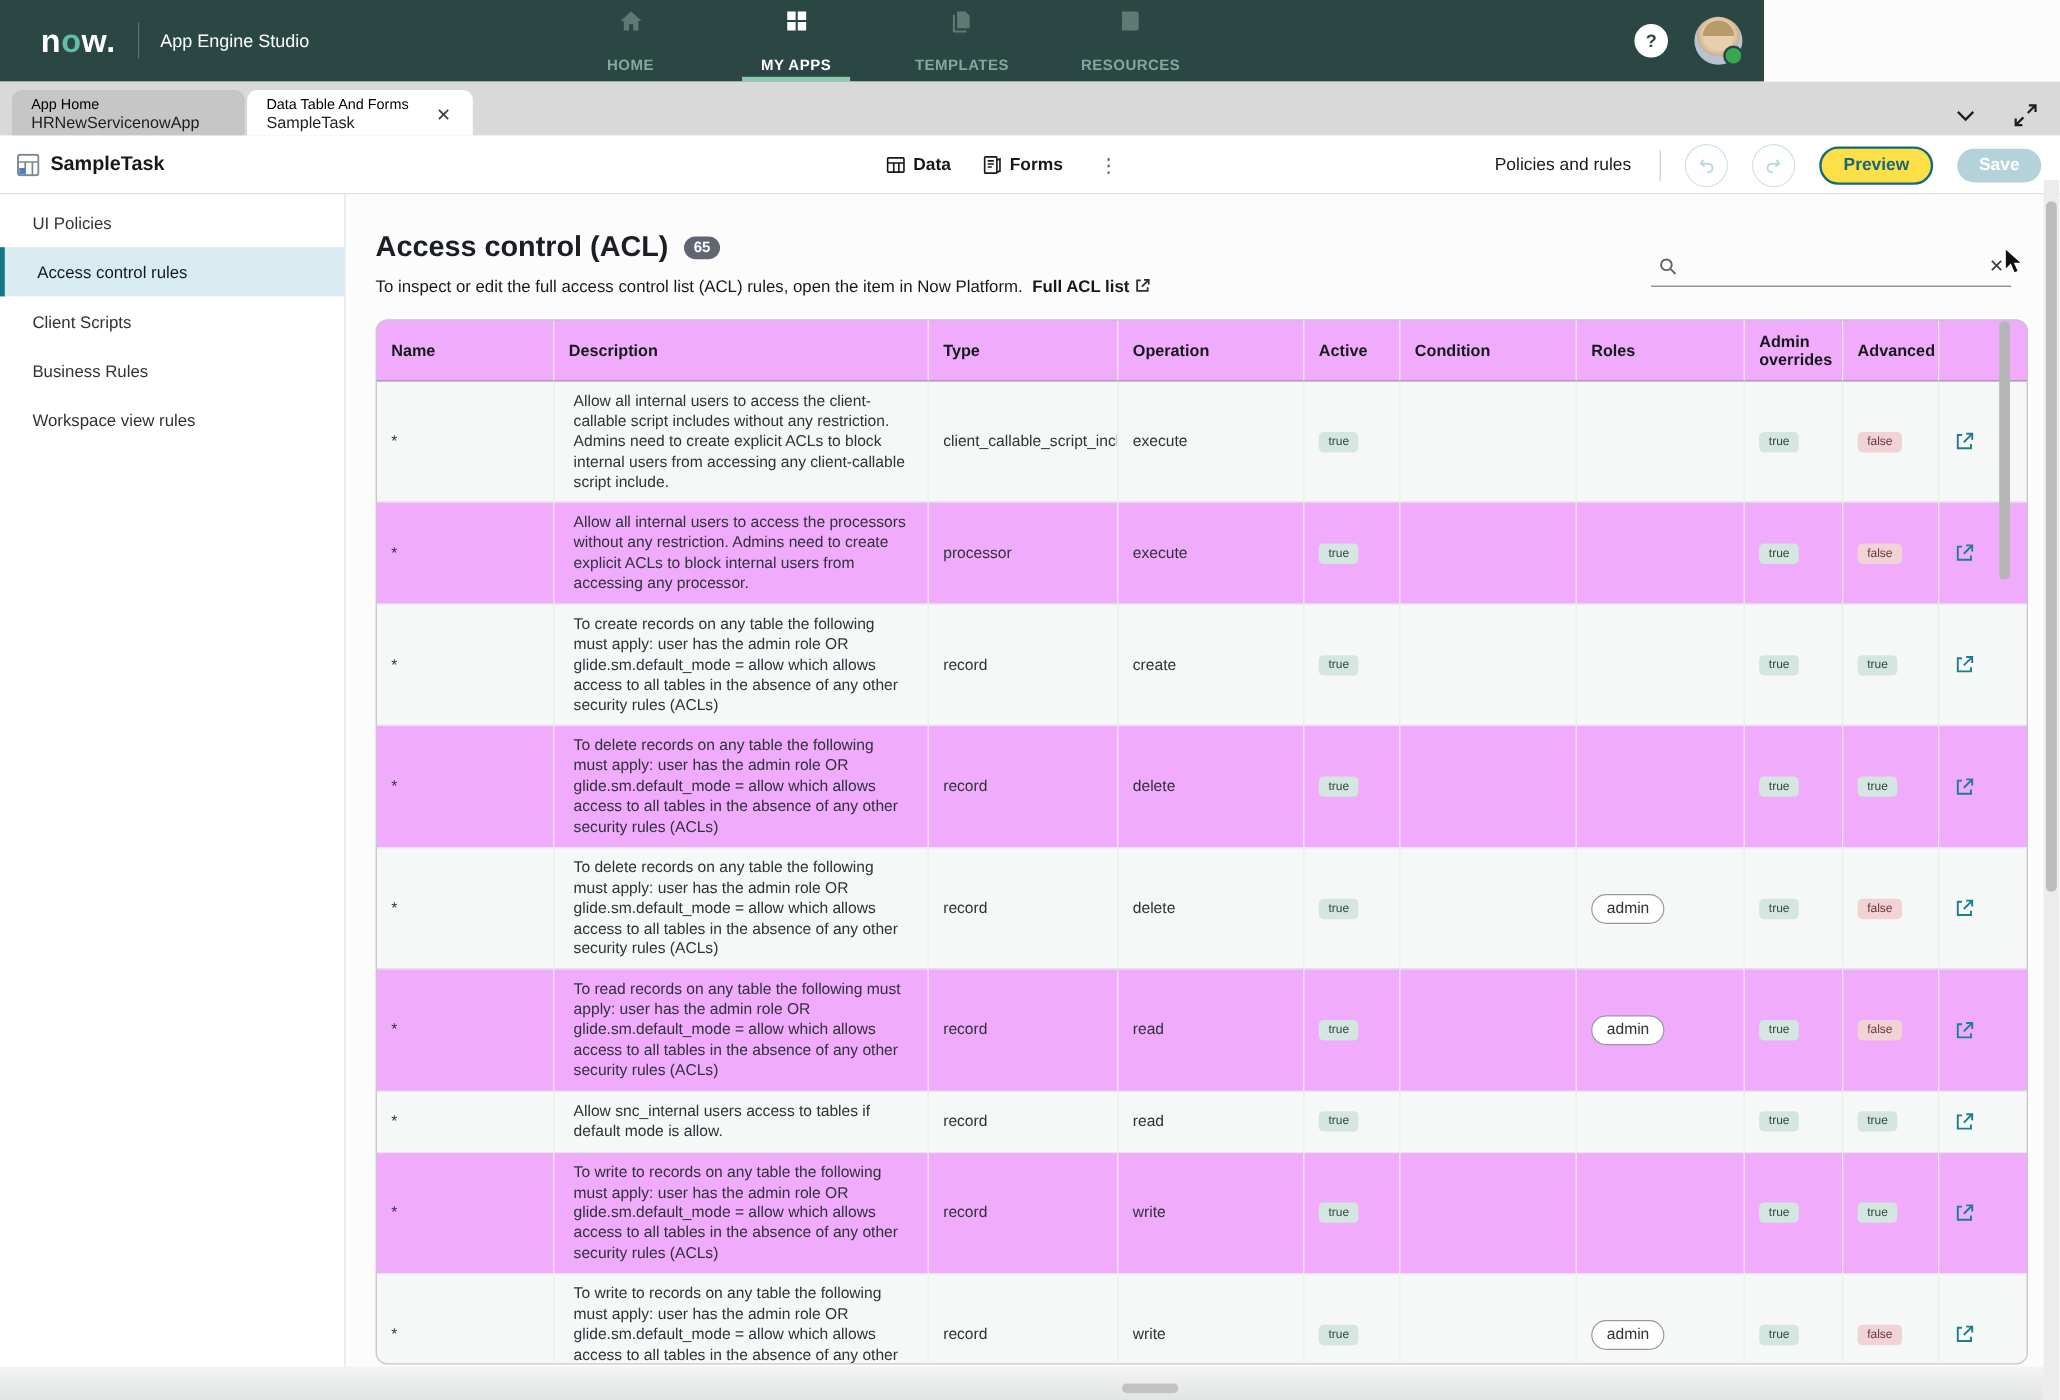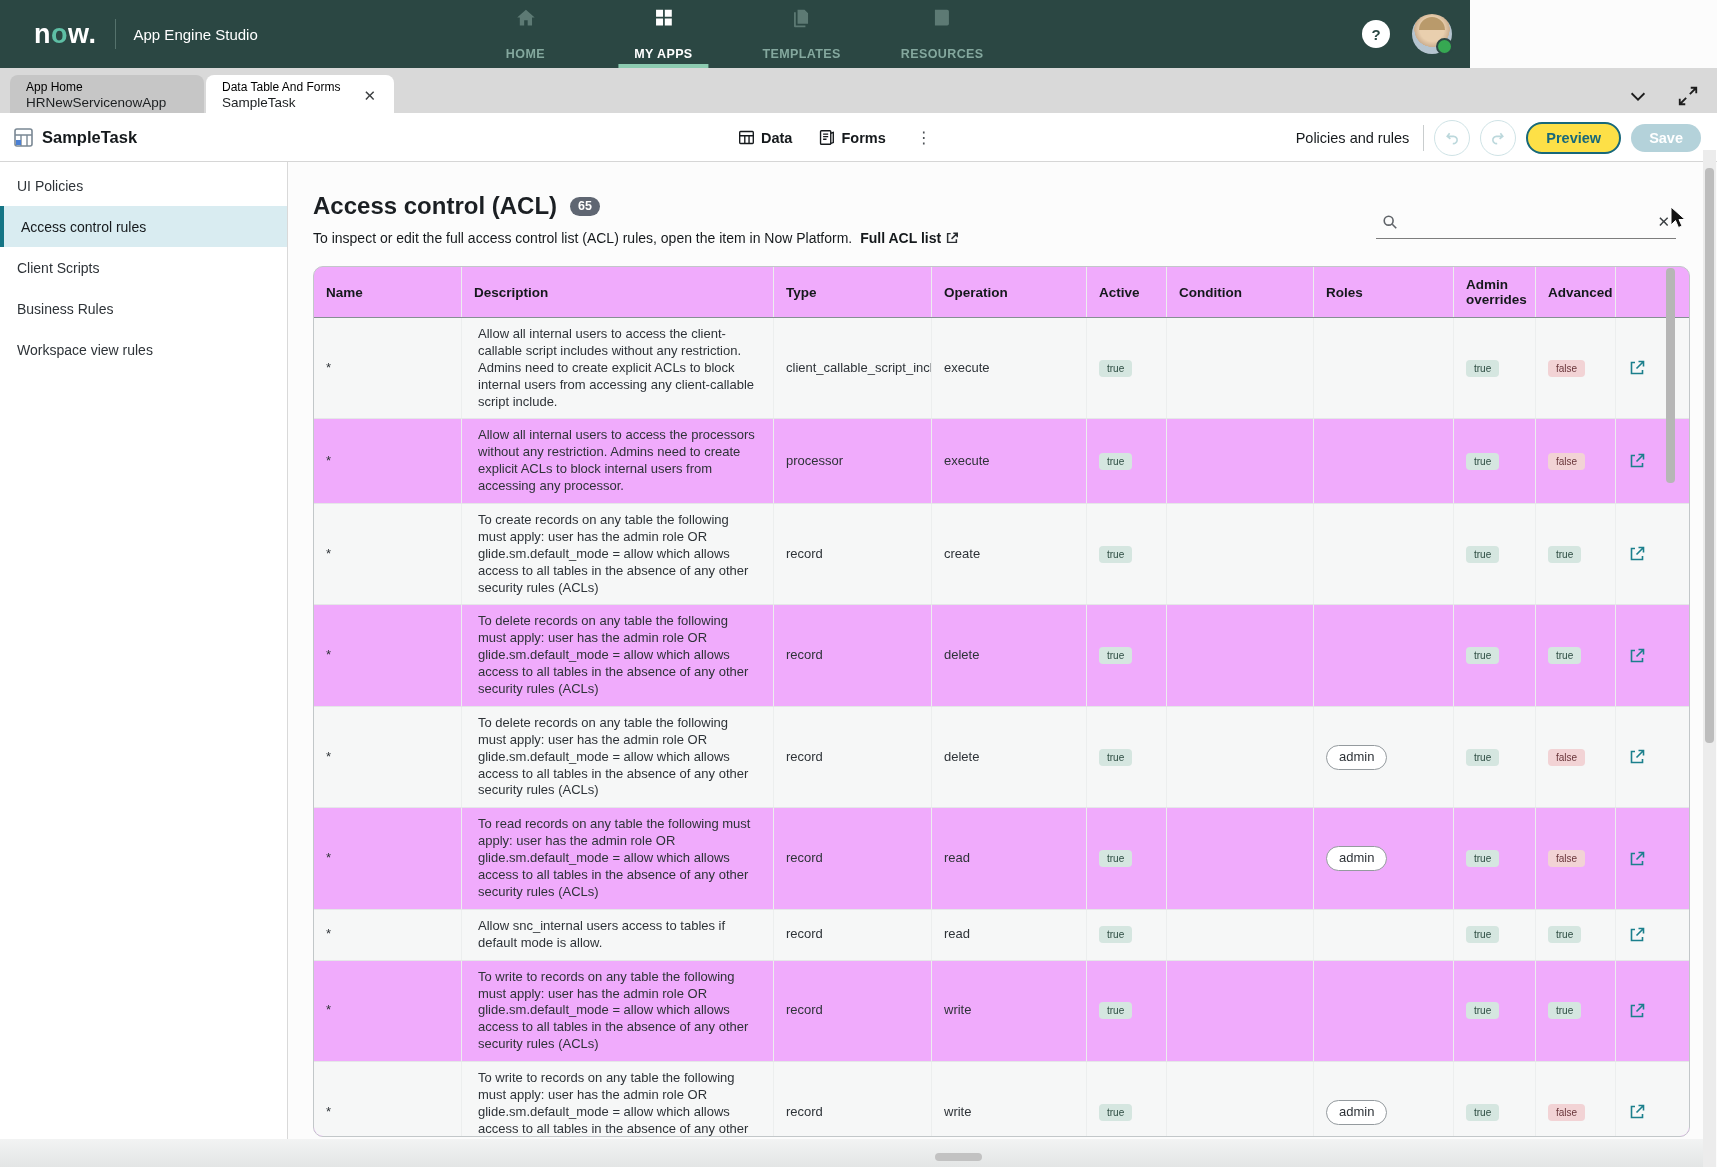--- a/index.html
+++ b/index.html
@@ -45,33 +45,33 @@
   .tabbar-icons svg{width:22px;height:22px;stroke:#1d1d1d;fill:none;stroke-width:2;cursor:pointer;}
 
   
   .toolbar{left:0;top:113px;width:1717px;height:49px;background:#fff;border-bottom:1px solid #d6d6d6;box-sizing:border-box;}
   .tb-left{position:absolute;left:14px;top:0;height:49px;display:flex;align-items:center;gap:9px;}
   .tb-title{font-size:16.5px;font-weight:700;color:#15191c;}
   .tb-center{position:absolute;left:738px;top:0;height:49px;display:flex;align-items:center;gap:26px;}
   .tb-btn{display:flex;align-items:center;gap:6px;font-size:14.5px;font-weight:600;color:#15191c;cursor:pointer;}
   .tb-btn svg{width:17px;height:17px;stroke:#15191c;fill:none;stroke-width:1.6;}
   .kebab{font-size:16px;color:#4c5256;letter-spacing:0;cursor:pointer;padding:0 4px;}
-  .tb-right{position:absolute;right:16px;top:0;height:49px;display:flex;align-items:center;gap:10px;}
+  .tb-right{position:absolute;right:16px;top:0;height:49px;display:flex;align-items:center;gap:20px;}
   .tb-label{font-size:14.5px;color:#15191c;margin-right:4px;}
   .v-sep{width:1px;height:26px;background:#c9cdce;}
   .round-btn{width:34px;height:34px;border-radius:50%;border:1.5px solid #cfe3e6;background:#fff;
              display:flex;align-items:center;justify-content:center;cursor:default;}
   .round-btn svg{width:16px;height:16px;stroke:#bcd8dc;fill:none;stroke-width:2;}
   .pill-btn{border-radius:17px;padding:6px 18px;font-size:14.5px;font-weight:700;cursor:pointer;}
   .preview{border:2px solid #17687a;color:#17687a;background:#fde047;}
   .save{background:#b4d2da;color:#fff;border:none;cursor:default;}
 
   
   .sidebar{left:0;top:162px;width:288px;height:977px;background:#fff;border-right:1px solid #d9d9d9;box-sizing:border-box;padding-top:3px;}
-  .side-item{height:41px;display:flex;align-items:center;padding-left:17px;font-size:14px;color:#2e3338;cursor:pointer;box-sizing:border-box;}
+  .side-item{height:41px;display:flex;align-items:center;padding-left:27px;font-size:14px;color:#2e3338;cursor:pointer;box-sizing:border-box;}
   .side-item.active{background:#d9ecf1;border-left:4px solid #157585;color:#15191c;text-align:right;}
 
   
   .content{left:288px;top:162px;width:1429px;height:977px;background:#fcfcfc;}
   .page-title{position:absolute;left:25px;top:30px;font-size:24px;font-weight:700;color:#1b1f23;display:flex;align-items:center;gap:13px;}
   .count-badge{background:#5f6672;color:#fff;font-size:12.5px;font-weight:700;border-radius:10px;padding:2px 8px;line-height:15px;}
   .subtitle-row{position:absolute;left:25px;top:68px;font-size:14px;color:#15191c;display:flex;align-items:flex-start;gap:8px;}
   .acl-link{font-weight:700;color:#15191c;cursor:pointer;display:flex;align-items:center;gap:4px;}
   .acl-link svg{width:14px;height:14px;stroke:#2b2f33;fill:none;stroke-width:1.7;}
   .search-box{position:absolute;left:1088px;top:44px;width:300px;height:32px;border-bottom:1px solid #7d7d7d;

